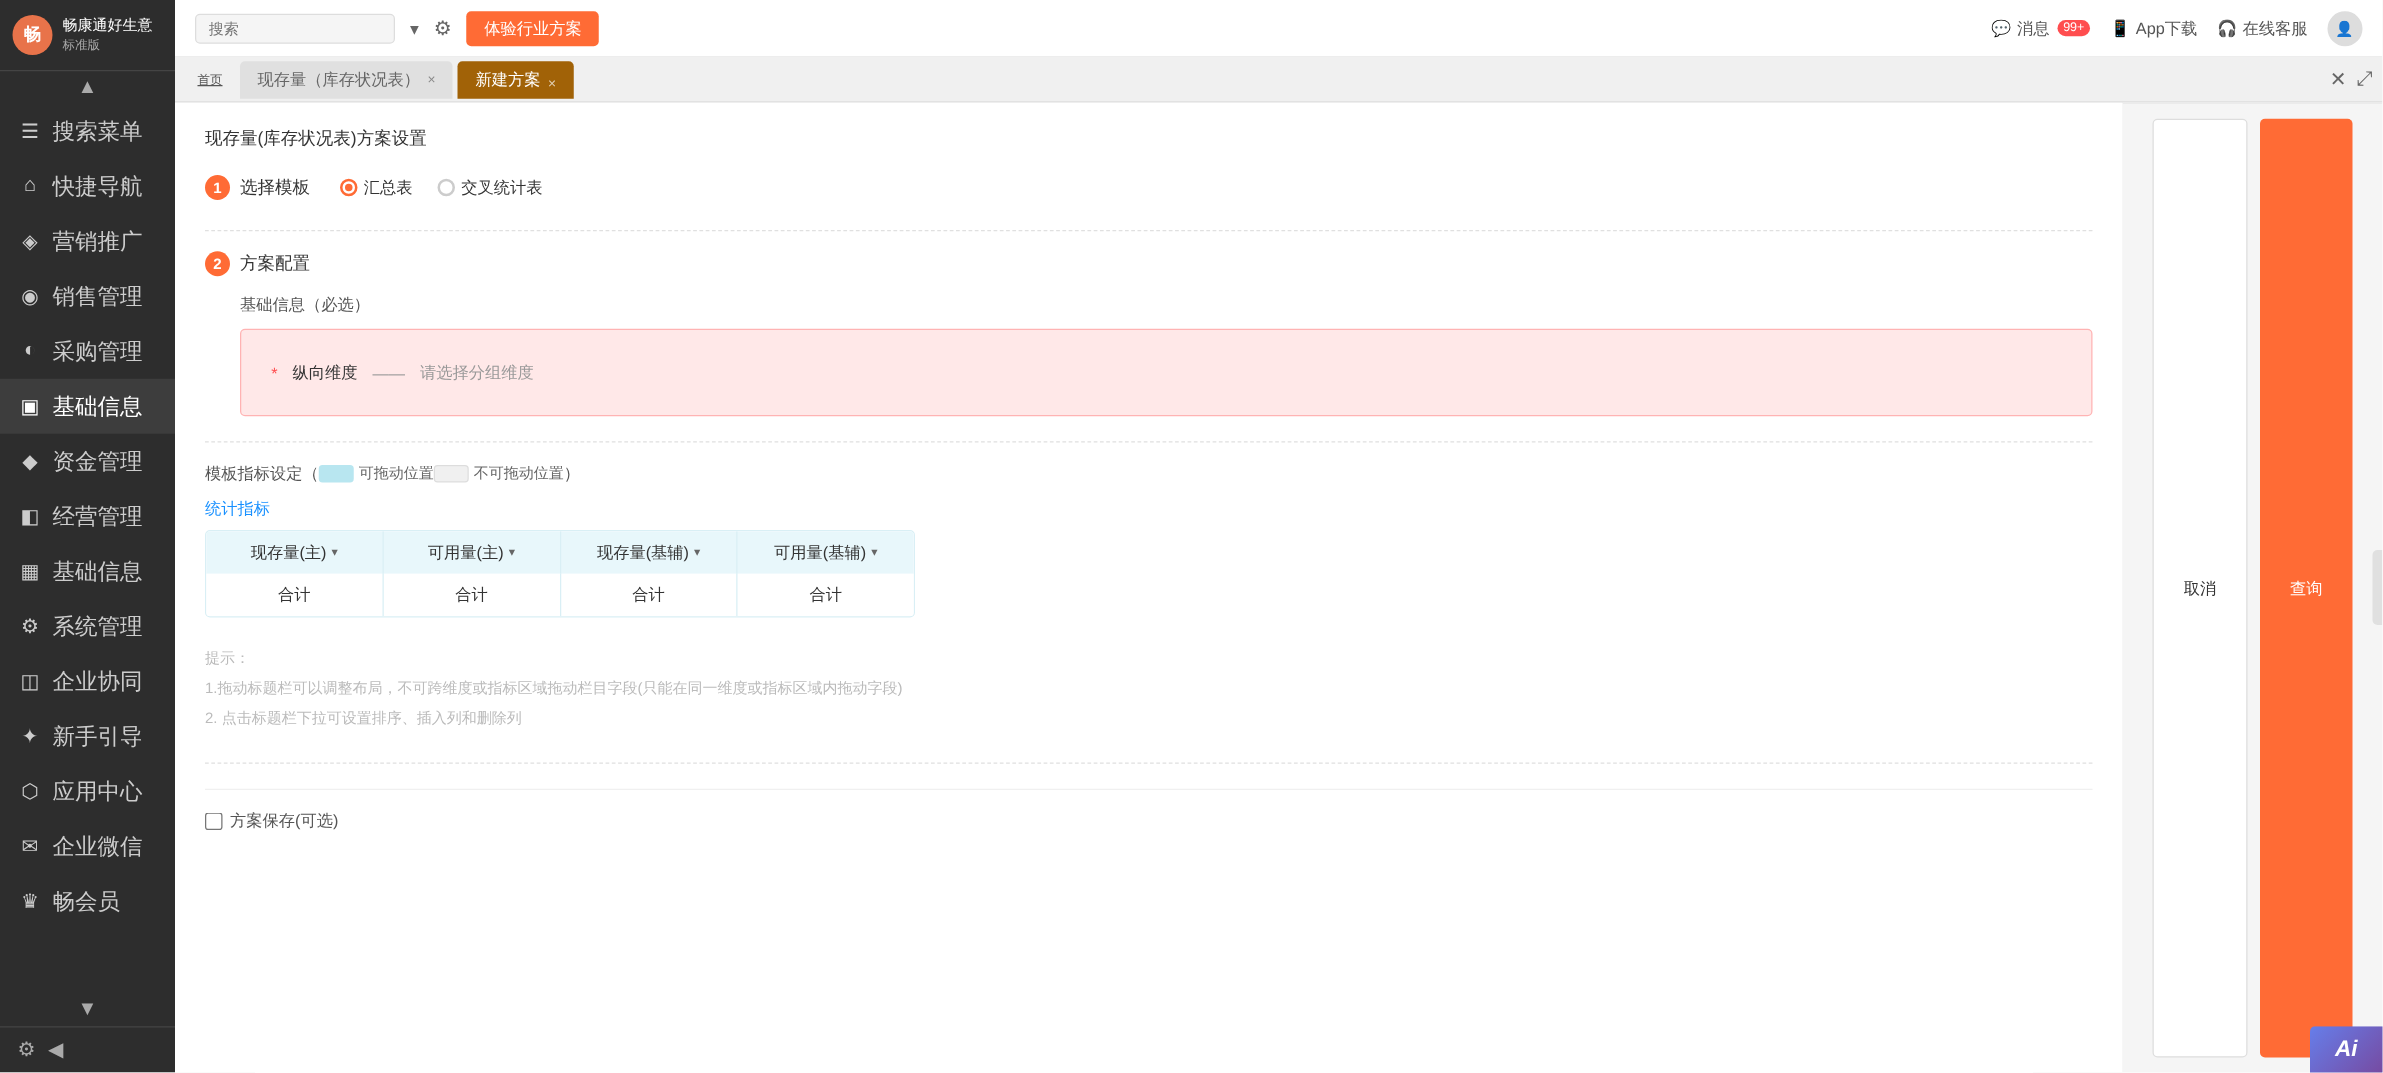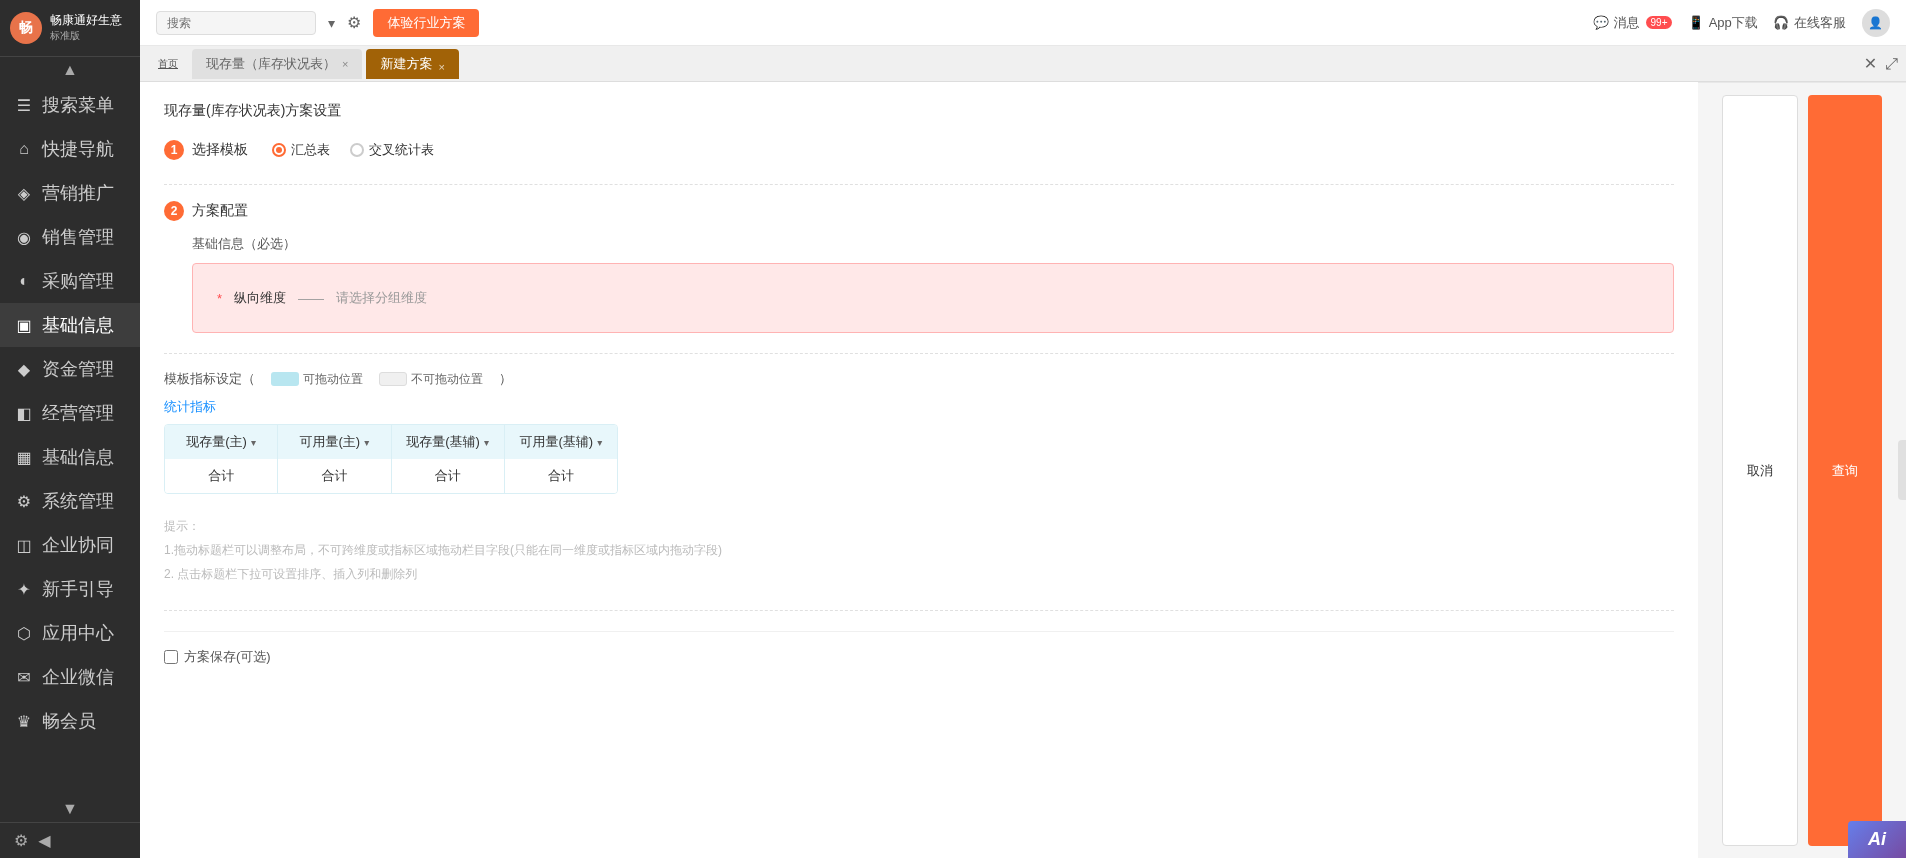--- a/index.html
+++ b/index.html
@@ -184,38 +184,38 @@
     .dimension-required { color: #ff4d4f; font-size: 13px; }
     .dimension-name { font-size: 13px; color: #333; }
     .dimension-dash { color: #999; }
     .dimension-placeholder { color: #999; font-size: 13px; }
 
     .divider { border: none; border-top: 1px dashed #e0e0e0; margin: 16px 0; }
 
     
     .indicator-label {
       font-size: 13px; color: #555; margin-bottom: 10px;
-      display: flex; align-items: center; gap: 16px;
+      display: flex; align-items: flex-start; gap: 0;
     }
     .legend-item {
       display: flex; align-items: center; gap: 4px; font-size: 12px; color: #666;
     }
     .legend-box {
       width: 28px; height: 14px; border-radius: 3px;
     }
     .legend-box.draggable { background: #b8e6f0; }
     .legend-box.non-draggable { background: #f0f0f0; border: 1px solid #ddd; }
 
     
     .stats-label {
       font-size: 13px; color: #1890ff; margin-bottom: 8px;
     }
     .stats-table {
       border: 1px solid #d9eff5; border-radius: 4px; overflow: hidden;
-      width: 454px;
+      width: 568px;
     }
     .stats-table-header {
       display: flex; background: #e8f7fb;
     }
     .stats-col {
       flex: 1; padding: 8px 12px;
       display: flex; align-items: center; justify-content: center;
       border-right: 1px solid #d9eff5;
       font-size: 13px; color: #333;
     }

